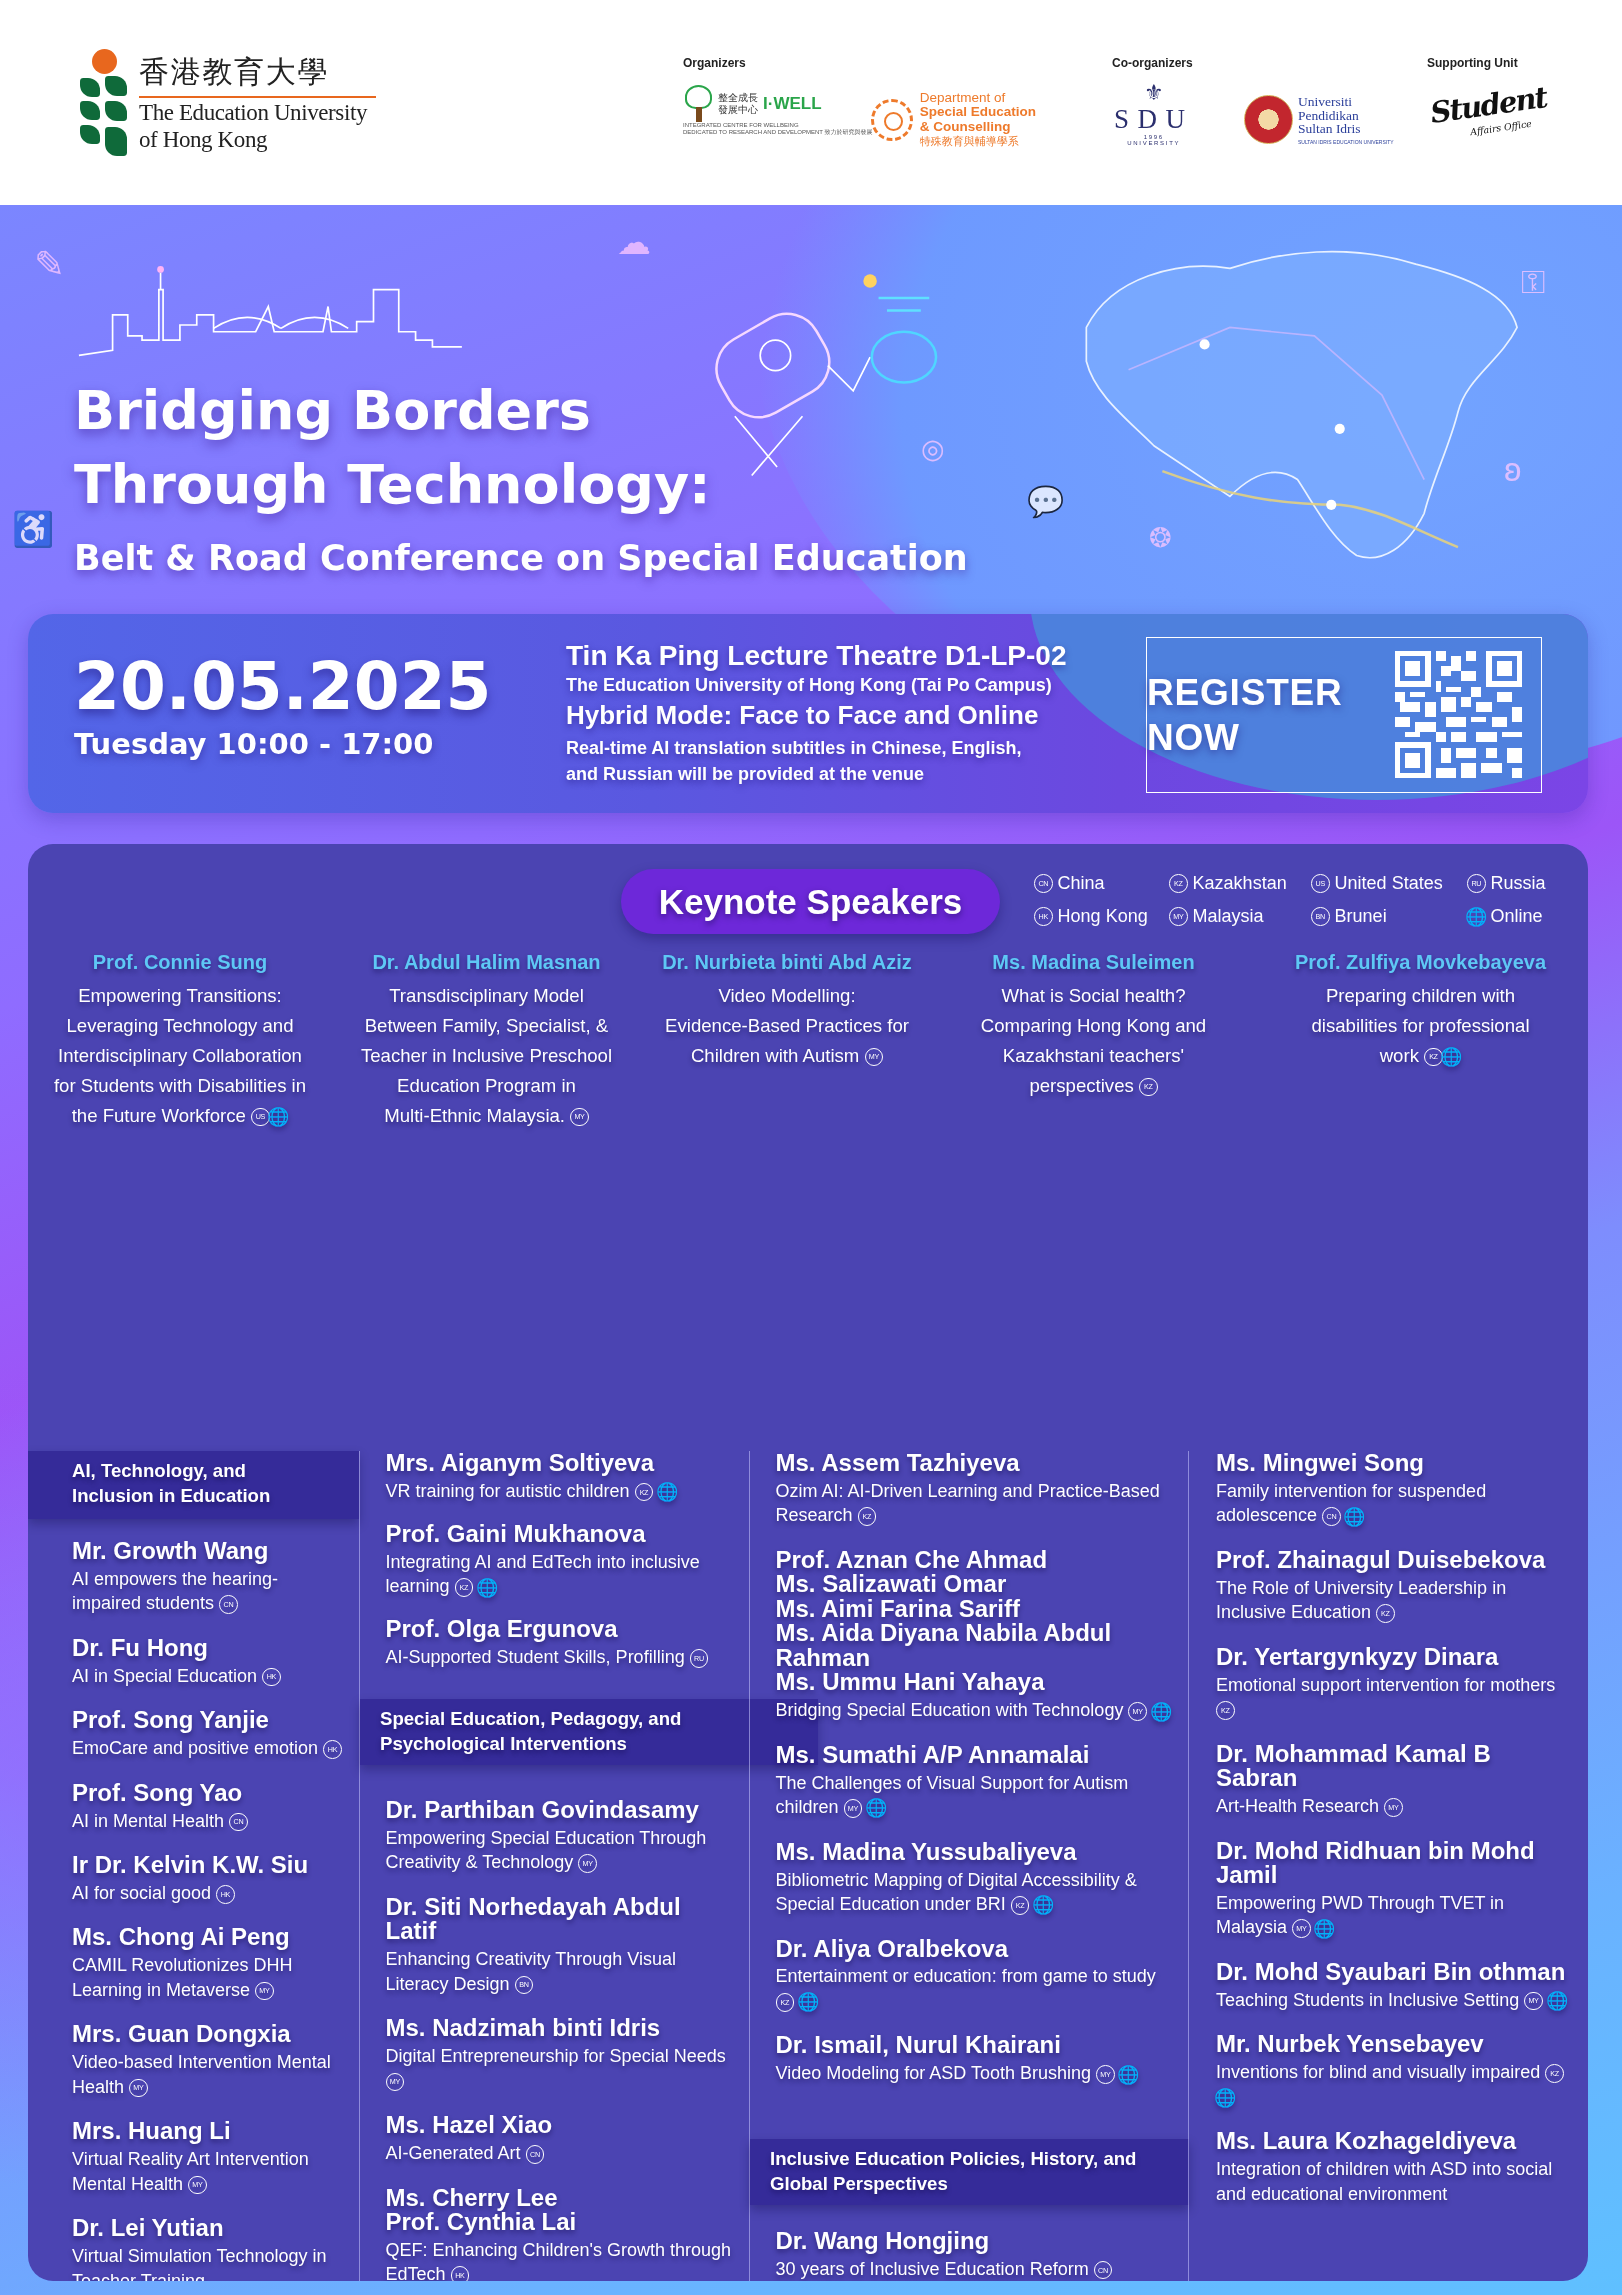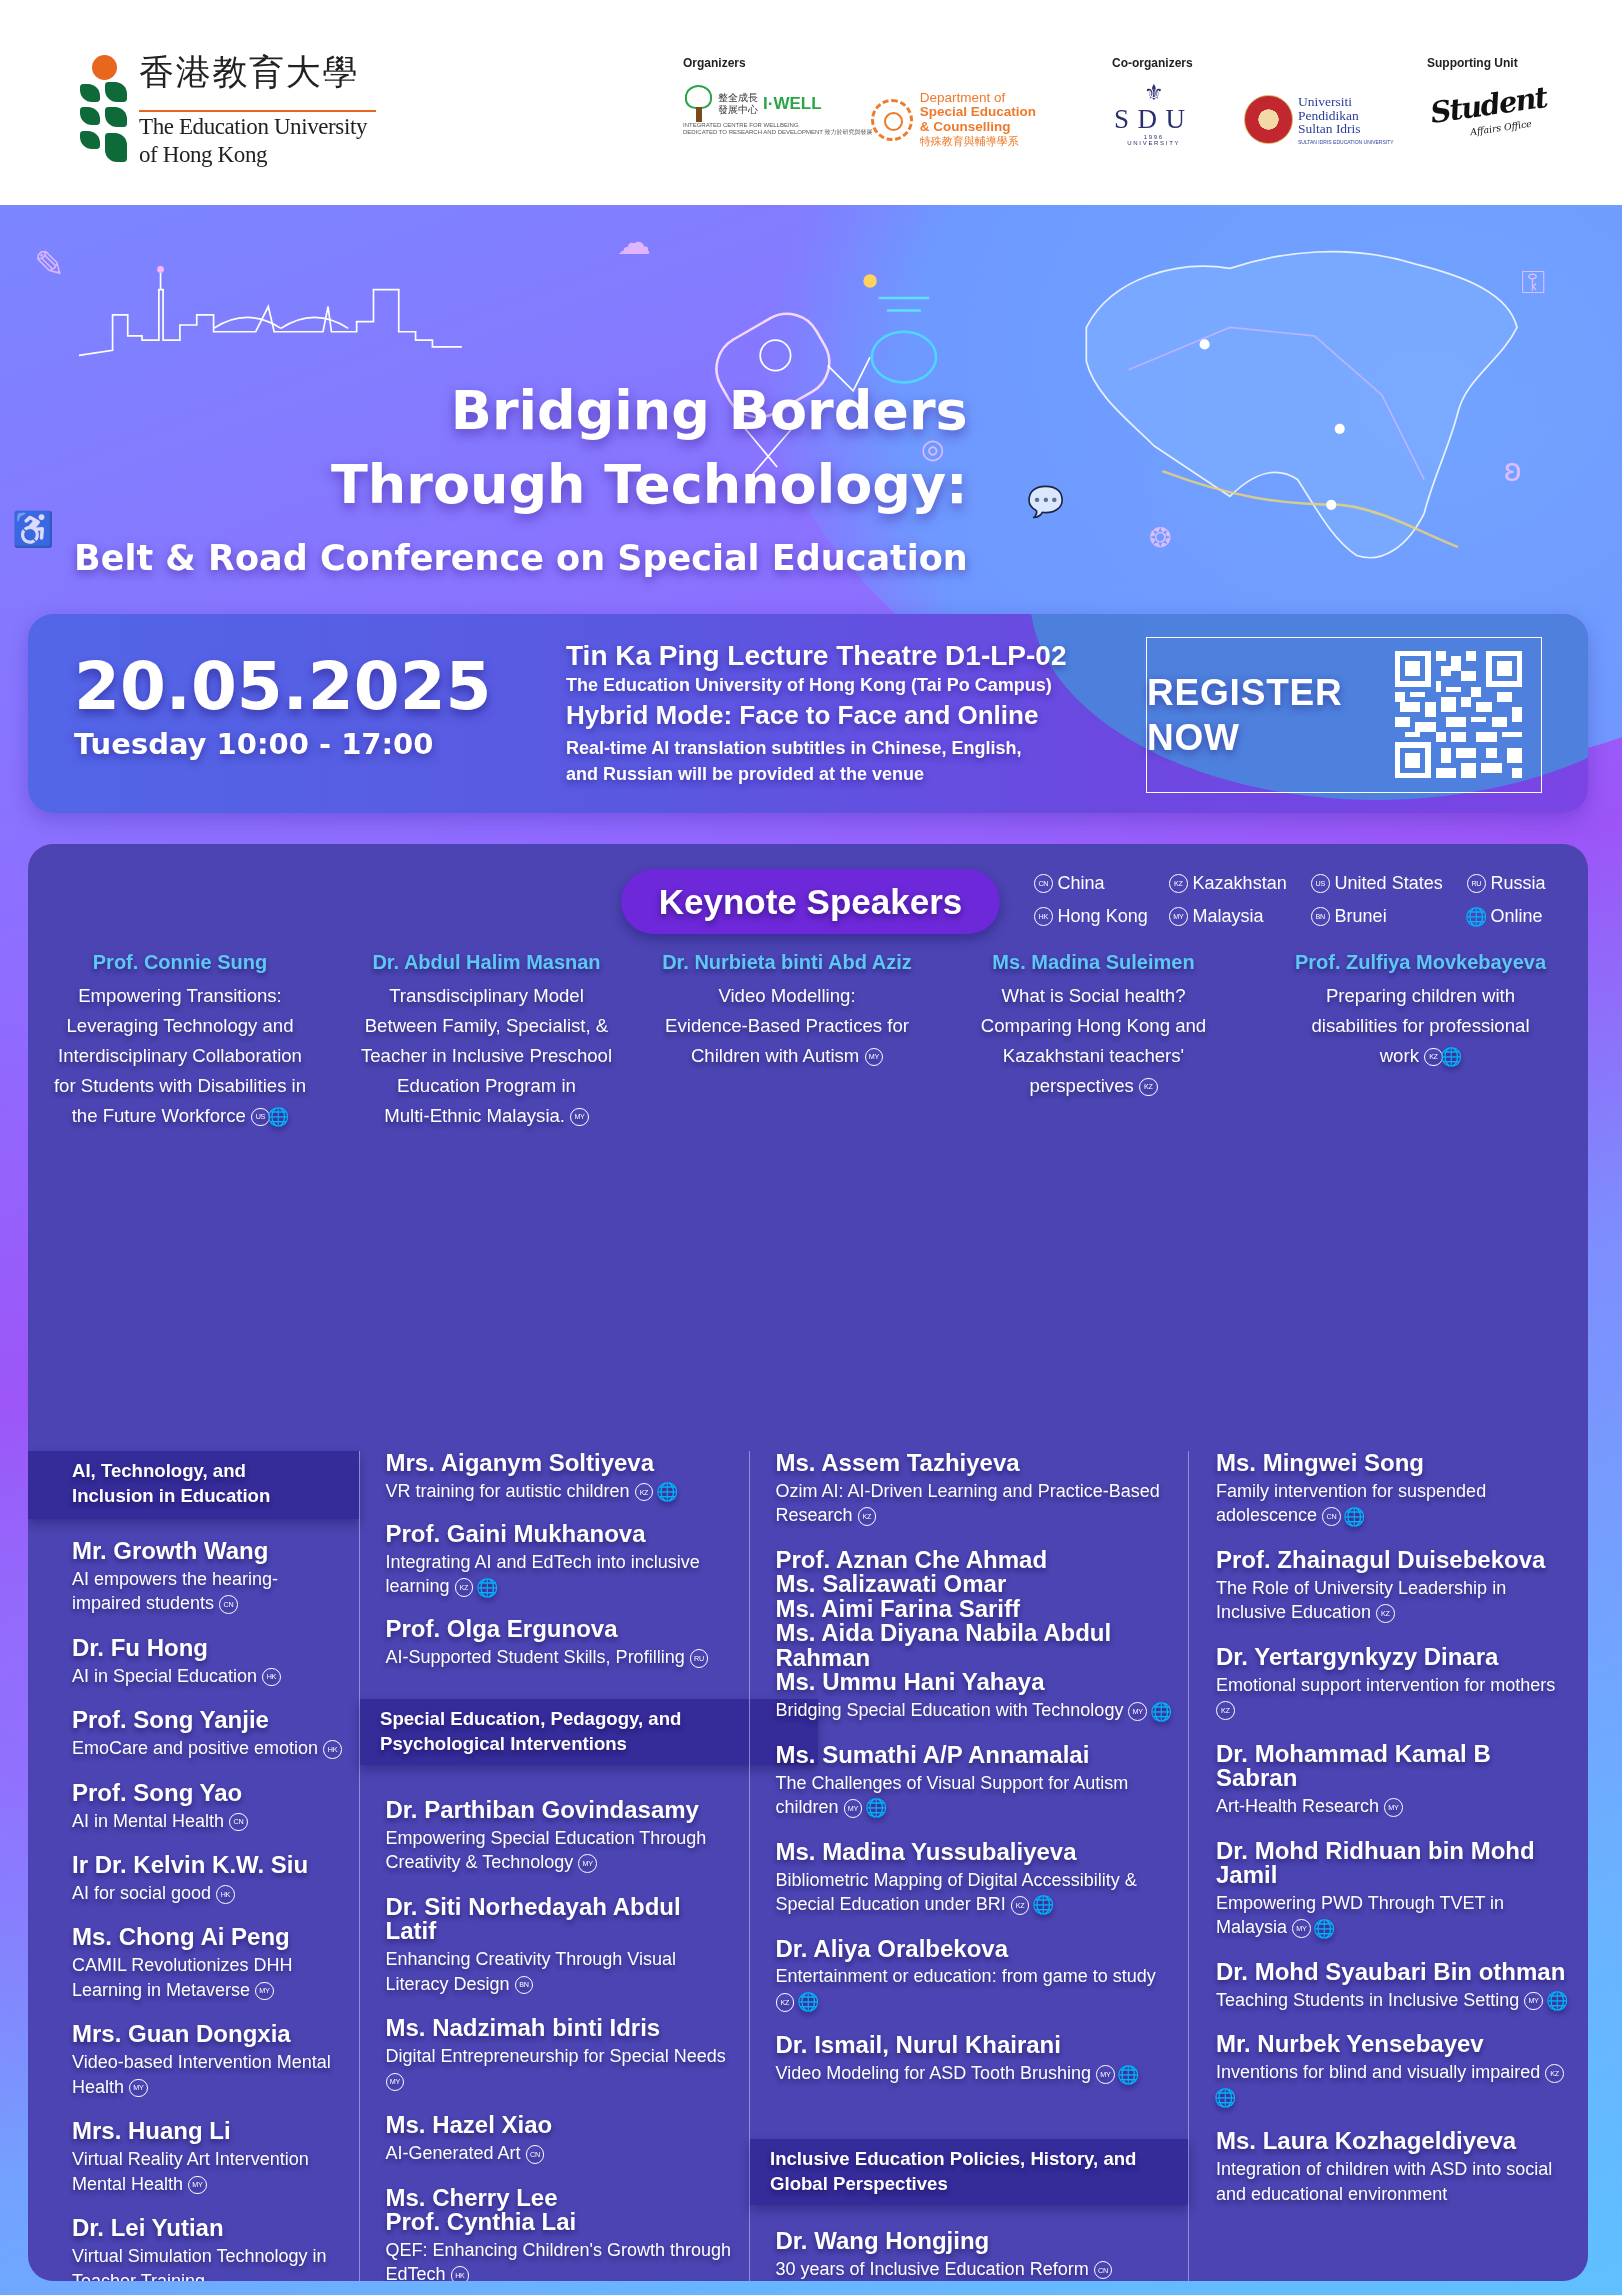--- a/index.html
+++ b/index.html
@@ -6,21 +6,21 @@
   html, body { width: 1623px; }
   body { font-family: "Liberation Sans", sans-serif; background: #ffffff; color: #fff; }
 
   
   .header { position: relative; height: 205px; background: #fff; color: #222; }
   .eduhk-logo { position: absolute; left: 80px; top: 49px; display: flex; align-items: center; gap: 12px; }
   .eduhk-mark { position: relative; width: 47px; height: 106px; }
   .eduhk-mark .dot { position: absolute; left: 12px; top: 0; width: 25px; height: 25px; border-radius: 50%; background: #e8671e; }
   .eduhk-mark .leaf { position: absolute; background: #0f6a3a; border-radius: 3.4px 12px 3.4px 12px; }
   .eduhk-text { display: flex; flex-direction: column; font-family: "Liberation Serif", serif; }
-  .eduhk-text .zh { font-size: 35px; letter-spacing: 1.7px; color: #222; padding-bottom: 14px; border-bottom: 2.5px solid #e8671e; width: 237px; }
+  .eduhk-text .zh { font-size: 30px; letter-spacing: 1.7px; color: #222; padding-bottom: 3px; border-bottom: 2.5px solid #e8671e; width: 237px; }
   .eduhk-text .en { font-size: 23px; line-height: 24px; color: #222; margin-top: 3.4px; letter-spacing: -0.4px; }
 
   .logo-group-label { position: absolute; top: 56px; font-family: "Liberation Sans", sans-serif; font-size: 12px; font-weight: bold; color: #222; }
   .partner { position: absolute; top: 85px; display: flex; flex-direction: column; align-items: flex-start; color: #222; }
   .iwell { left: 683px; }
   .iwell .row { display: flex; align-items: center; gap: 5px; }
   .iwell .tree { width: 30px; height: 37px; position: relative; }
   .iwell .tree .canopy { position: absolute; left: 1.7px; top: 0; width: 27px; height: 24px; border: 2.5px solid #2aa54a; border-radius: 50% 50% 40% 40%; }
   .iwell .tree .trunk { position: absolute; left: 12.7px; top: 22px; width: 6px; height: 15px; background: #7a4a1c; }
   .iwell .zh { font-size: 10px; color: #333; line-height: 12px; }
@@ -52,21 +52,21 @@
   .blob-a { right: -355px; top: -355px; width: 1226px; height: 930px; background: radial-gradient(ellipse at 55% 60%, #6fa9ff 0%, #6b9dff 55%, rgba(107,157,255,0) 70%); opacity: .9; }
   .blob-b { left: -338px; top: 1141px; width: 761px; height: 845px; background: radial-gradient(ellipse, rgba(160,90,255,.55), rgba(160,90,255,0) 70%); }
 
   .deco { position: absolute; color: rgba(255,200,255,.75); font-size: 37px; }
   .sky { position: absolute; left: 78px; top: 51px; width: 389px; height: 101px; }
   .sky svg { width: 100%; height: 100%; }
   .map { position: absolute; left: 1061px; top: 21px; width: 473px; height: 355px; }
   .map svg { width: 100%; height: 100%; }
   .cloud-illus { position: absolute; left: 701px; top: 59px; width: 279px; height: 220px; }
 
-  .title-block { position: absolute; left: 74px; top: 169px; text-align: right; }
+  .title-block { position: absolute; left: 74px; top: 169px; }
   .title-l1, .title-l2 { font-family: "DejaVu Sans", sans-serif; font-weight: bold; font-size: 54px; line-height: 74px; letter-spacing: 0px; color: #fff; text-shadow: 0 5px 12px rgba(60,30,150,.55); }
   .title-sub { font-family: "DejaVu Sans", sans-serif; font-weight: bold; font-size: 35px; line-height: 59px; margin-top: 6.8px; color: #fff; text-shadow: 0 4.2px 10px rgba(60,30,150,.55); }
 
   
   .info-bar { position: absolute; left: 28px; top: 409px; width: 1560px; height: 199px; border-radius: 25px;
     background: linear-gradient(90deg, #5366e8 0%, #5a58e0 40%, #6c48e0 70%, #7b45e6 100%); box-shadow: 0 6.8px 20px rgba(40,20,140,.25); overflow: hidden; }
   .info-bar .shine { position: absolute; right: -135px; top: -220px; width: 693px; height: 406px; border-radius: 50%; background: #4a86dd; opacity: .9; }
   .date-block { position: absolute; left: 46px; top: 35px; }
   .date { font-family: "DejaVu Sans", sans-serif; font-weight: bold; font-size: 66px; line-height: 76px; text-shadow: 0 5px 10px rgba(30,20,120,.5); }
   .day-time { font-family: "DejaVu Sans", sans-serif; font-weight: bold; font-size: 29px; line-height: 39px; text-shadow: 0 3.4px 8.5px rgba(30,20,120,.5); }

